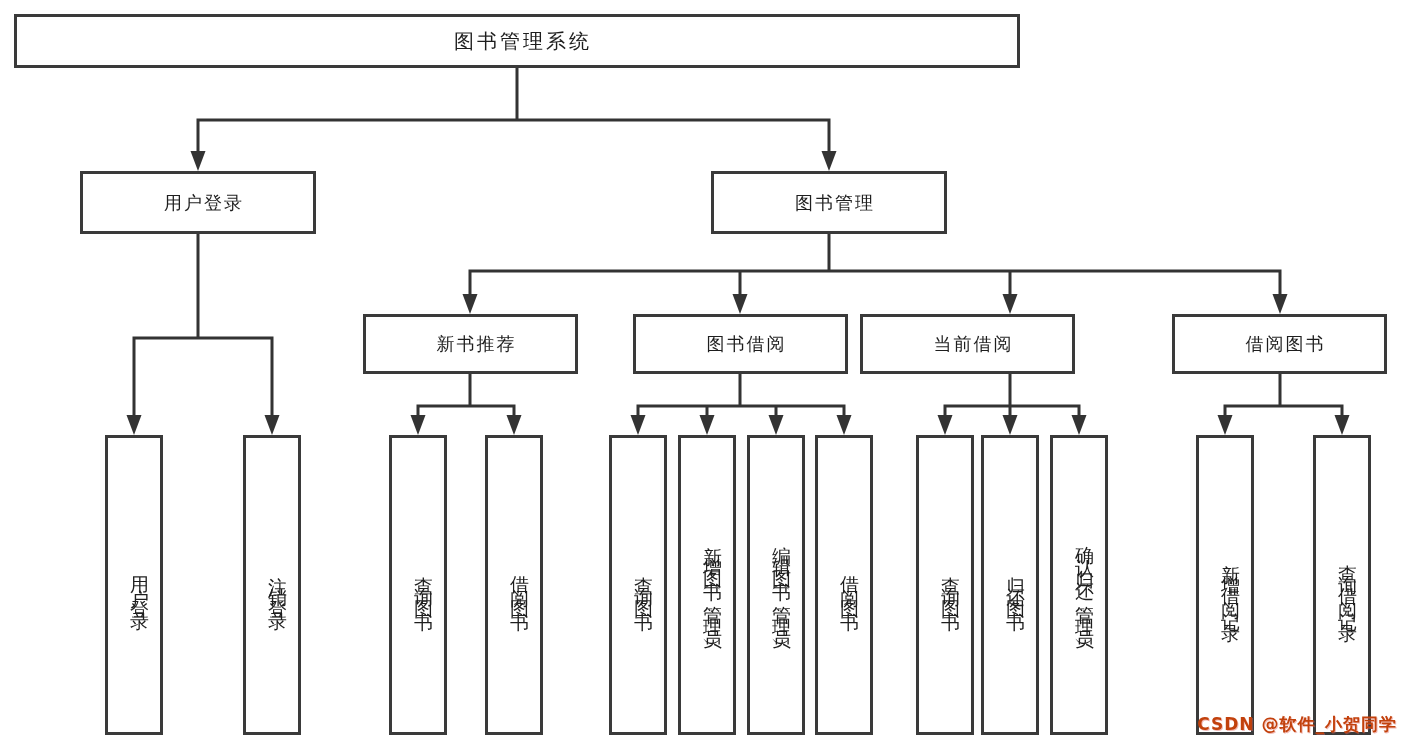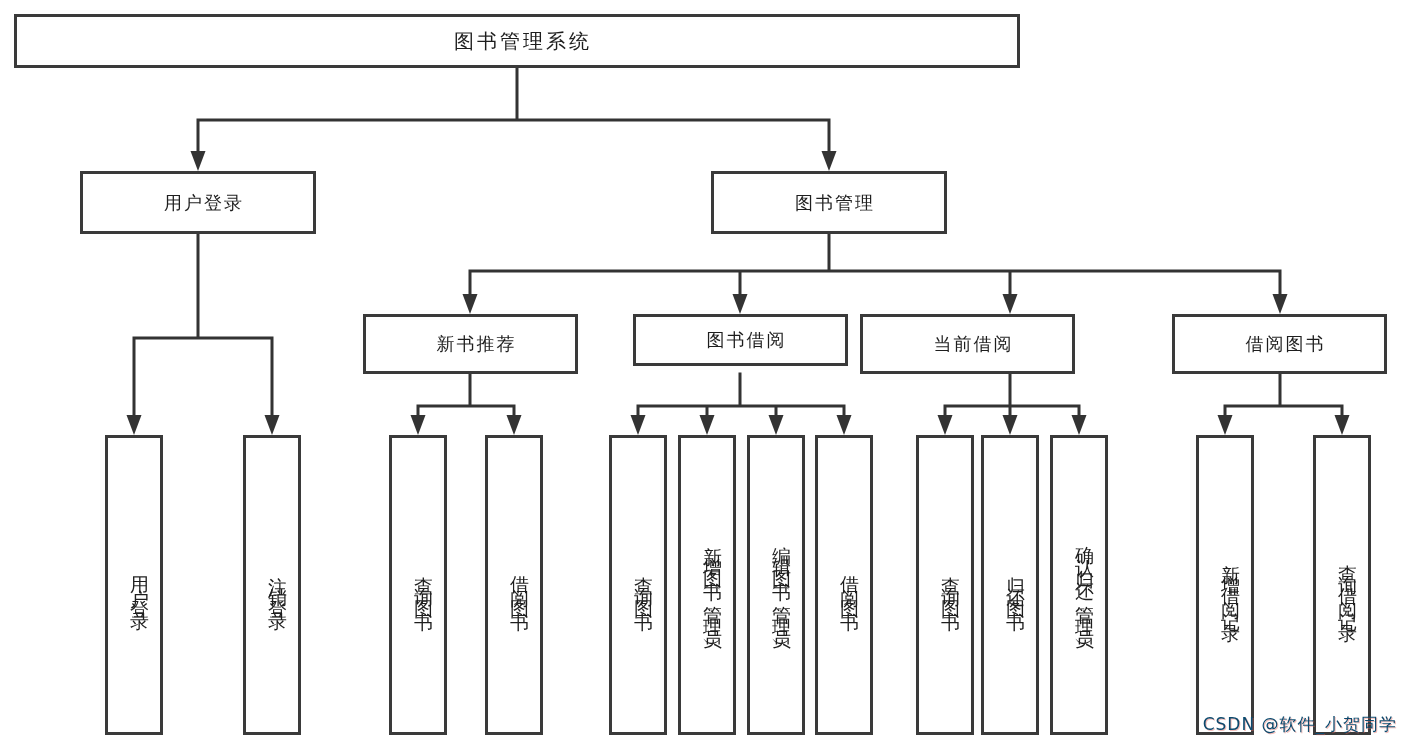--- a/index.html
+++ b/index.html
@@ -15,22 +15,23 @@
     display:flex;align-items:center;justify-content:center;text-align:center;padding-left:12px;
   }
   .node.h{font-size:18px;letter-spacing:2px;white-space:nowrap;}
   .node.title{font-size:20px;letter-spacing:3px;}
   .node.v span{
     writing-mode:vertical-rl;text-orientation:mixed;
     font-size:19px;letter-spacing:12px;line-height:1;
   }
   .watermark{
     position:absolute;right:8px;top:713px;
-    font-size:17px;color:#0c4a6e;letter-spacing:1px;white-space:nowrap;
+    font-size:17px;color:#c2410c;letter-spacing:1px;white-space:nowrap;
     text-shadow:1px 1px 0 rgba(226,104,96,0.45);
+    font-weight:bold;
   }
 </style>
 </head>
 <body>
 
 <div class="canvas">
 
   <svg class="wires" viewBox="0 0 1405 747" xmlns="http://www.w3.org/2000/svg" aria-hidden="true">
     <g stroke="#333333" stroke-width="3" fill="none" stroke-linecap="square">
       <path d="M517 68 V120 M198 120 H829 M198 120 V163 M829 120 V163"></path>
@@ -71,21 +72,21 @@
   <div class="node h" style="left:80px;top:171px;width:236px;height:63px">
     <span>用户登录</span>
   </div>
   <div class="node h" style="left:711px;top:171px;width:236px;height:63px">
     <span>图书管理</span>
   </div>
 
   <div class="node h" style="left:363px;top:314px;width:215px;height:60px">
     <span>新书推荐</span>
   </div>
-  <div class="node h" style="left:633px;top:314px;width:215px;height:52px">
+  <div class="node h" style="left:633px;top:314px;width:215px;height:60px">
     <span>图书借阅</span>
   </div>
   <div class="node h" style="left:860px;top:314px;width:215px;height:60px">
     <span>当前借阅</span>
   </div>
   <div class="node h" style="left:1172px;top:314px;width:215px;height:60px">
     <span>借阅图书</span>
   </div>
 
   <div class="node v" style="left:105px;top:435px;width:58px;height:300px">

